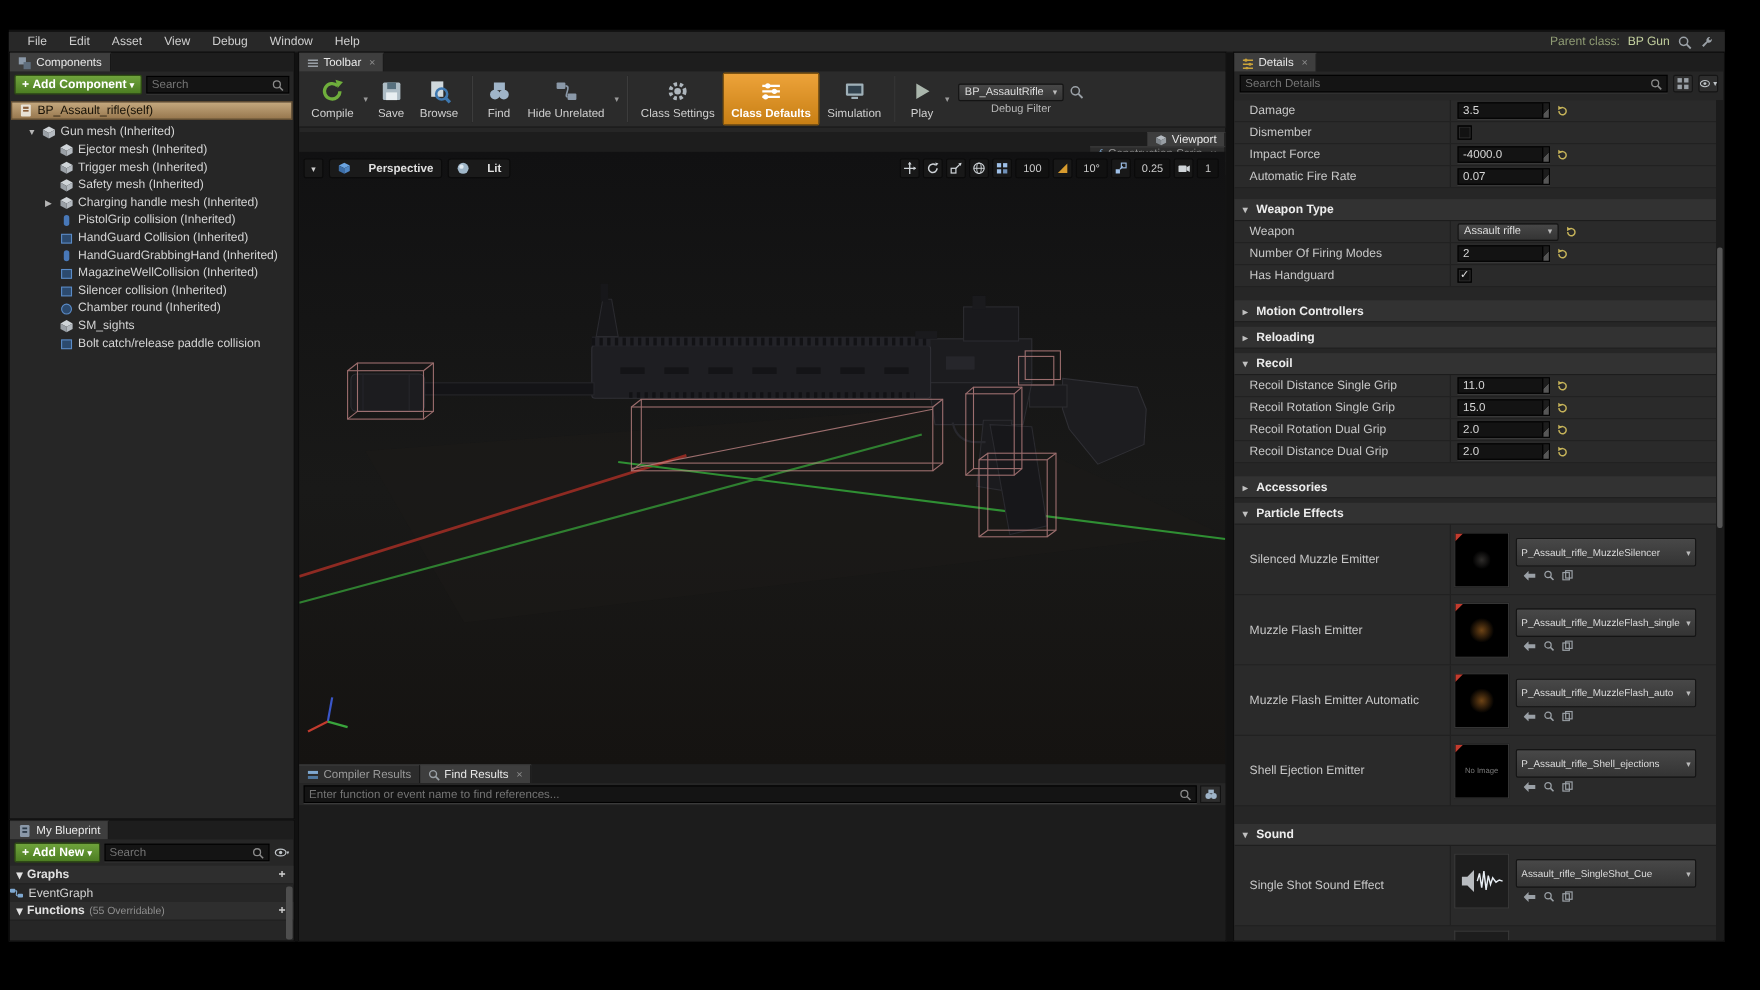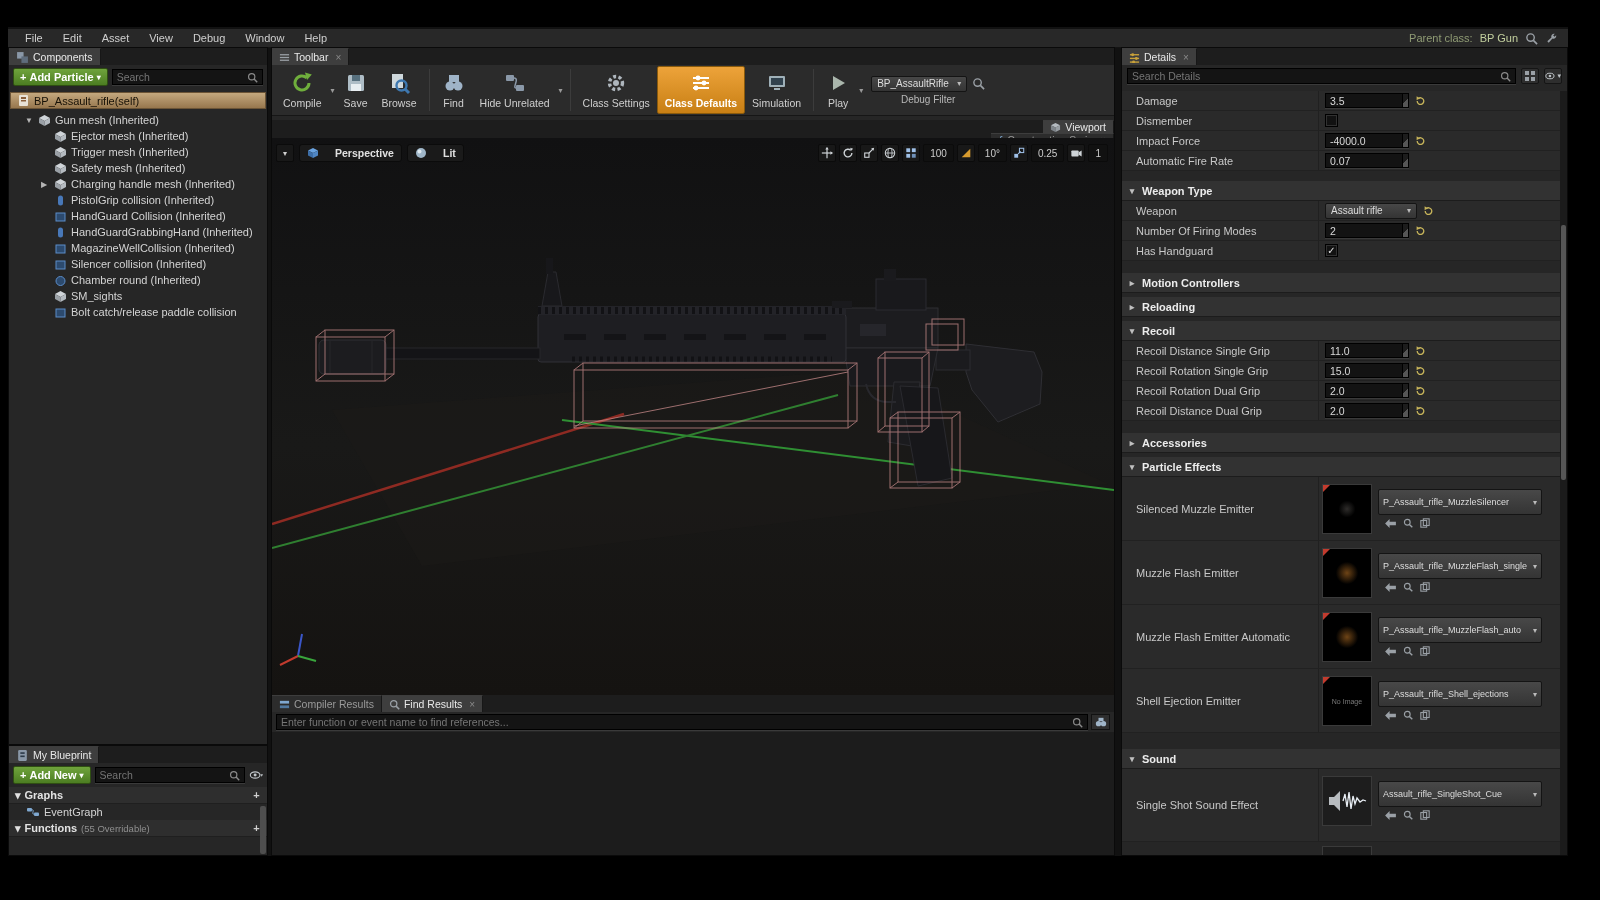--- a/index.html
+++ b/index.html
@@ -32,21 +32,21 @@
   .trow.root { height:17px; background:linear-gradient(#c4a87e,#97774e); color:#171106; margin:1px 1px 3px 1px; border:1px solid #6b5436; font-size:11px; }
   .trow.d1 { padding-left:16px; }
   .trow.d2 { padding-left:32px; }
   .exp { width:9px; font-size:8px; color:#b5b5b5; flex:none; }
   .ci { width:13px; height:13px; flex:none; display:block; }
 
   .myblueprint-panel { position:absolute; left:0; top:718px; width:260px; height:111px; background:#262626; border:1px solid #0a0a0a; overflow:hidden; }
   .mbh { height:17px; display:flex; align-items:center; gap:4px; padding:0 4px 0 6px; color:#e2e2e2; font-weight:bold; font-size:11px; background:#2e2e2e; border-bottom:1px solid #1f1f1f; }
   .mbh .note { color:#8f8f8f; font-weight:normal; font-size:9.5px; }
   .mbh .plus { margin-left:auto; width:13px; height:13px; color:#cfcfcf; font-weight:bold; text-align:center; line-height:13px; font-size:11px; }
-  .mb-item { height:16px; display:flex; align-items:center; gap:5px; padding-left:18px; color:#d4d4d4; font-size:11px; }
+  .mb-item { height:16px; display:flex; align-items:center; gap:5px; color:#d4d4d4; font-size:11px; }
   .mb-scroll { position:absolute; right:1px; top:60px; width:6px; height:48px; background:#4e4e4e; border-radius:2px; }
 
   
   .center { position:absolute; left:263px; top:20px; width:844px; height:809px; background:#262626; border:1px solid #0a0a0a; }
   .toolbar-body { height:51px; background:#2b2b2b; border-bottom:1px solid #161616; display:flex; align-items:center; padding-left:4px; }
   .tbtn-wrap { display:flex; align-items:center; }
   .tbtn { display:flex; flex-direction:column; align-items:center; justify-content:center; gap:2px; padding:2px 7px; height:48px; color:#cfcfcf; font-size:10.5px; border-radius:2px; white-space:nowrap; }
   .tbtn.orange { background:linear-gradient(#eda33a,#c87f14); border:1px solid #8a5a0c; color:#fff;font-weight:bold; }
   .tcaret { font-size:8px; color:#9a9a9a; padding:0 2px; }
   .tsep { width:1px; height:42px; background:#1b1b1b; border-right:1px solid #3c3c3c; margin:0 5px; }
@@ -141,21 +141,21 @@
         <svg class="ci" width="11" height="11" viewBox="0 0 12 12">
             <rect x="1" y="1" width="6" height="6" fill="#8a98a8"></rect>
             <rect x="5" y="5" width="6" height="6" fill="#5f6d7c"></rect>
           </svg>
         <span>Components</span>
       </div>
     </div>
     <div class="panel-toolbar">
       <div class="addbtn">
         <span class="pl">+</span>
-        <span>Add Particle</span>
+        <span>Add Component</span>
         <span class="cv">▾</span>
       </div>
       <div class="searchbox">
         <input placeholder="Search" style="">
         <svg width="11" height="11" viewBox="0 0 14 14">
             <circle cx="6" cy="6" r="4" fill="none" stroke="#8a8a8a" stroke-width="1.5"></circle>
             <line x1="9" y1="9" x2="13" y2="13" stroke="#8a8a8a" stroke-width="1.8"></line>
           </svg>
       </div>
     </div>

